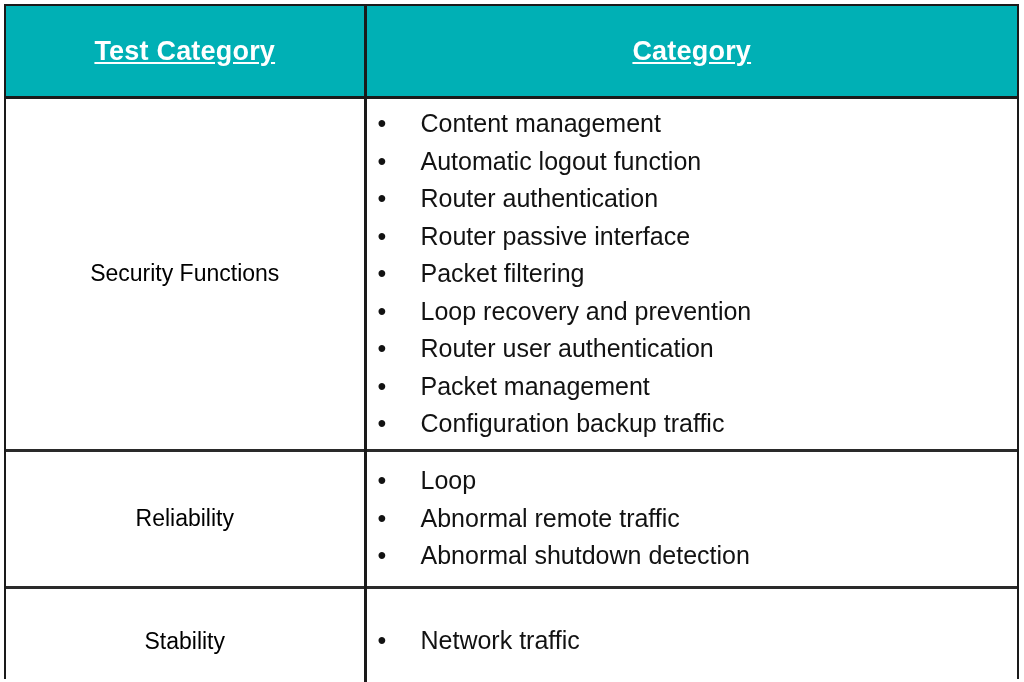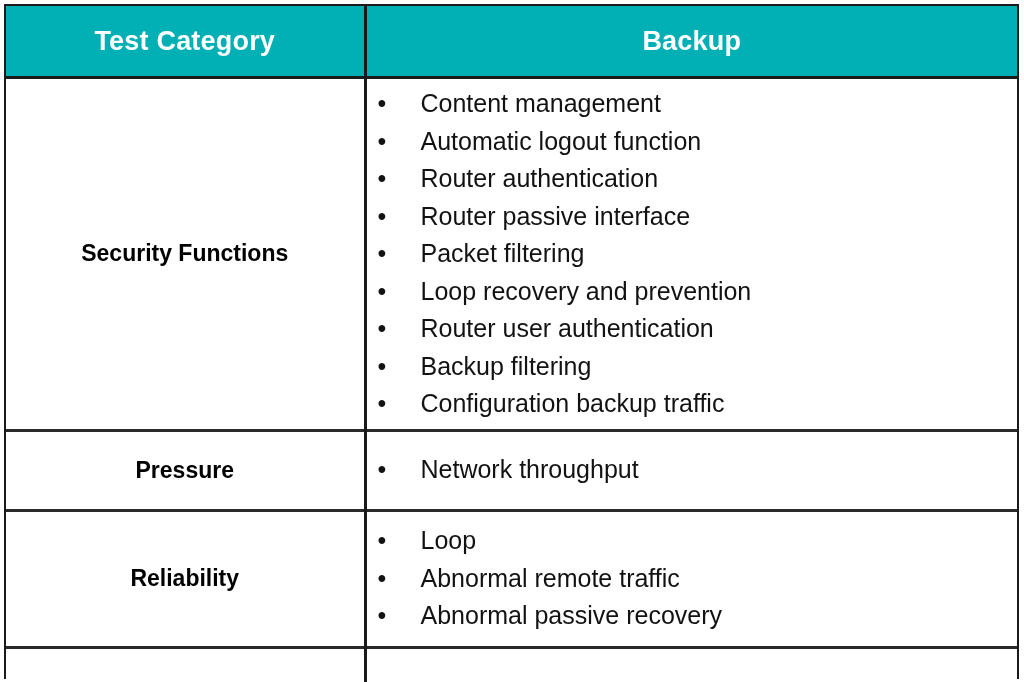--- a/index.html
+++ b/index.html
@@ -38,42 +38,43 @@
   
   thead th {
     background: #00b0b5;
     color: #ffffff;
     font-size: 27px;
     font-weight: bold;
     letter-spacing: 0.2px;
     text-align: center;
     vertical-align: middle;
     height: 58px;
-    padding: 6px;
+    padding: 16px;
     border-bottom: 3px solid #1a1a1a;
+    text-decoration: underline;
   }
   thead th.th-category {
     border-right: 3px solid #1a1a1a;
   }
 
   
   tbody td {
     border-top: 3px solid #2a2a2a;
     padding: 0;
     background: #ffffff;
   }
   tbody tr:first-child td {
     border-top: none;
   }
 
   td.cat-cell {
     text-align: center;
     vertical-align: middle;
     font-size: 23px;
-    font-weight: bold;
+    font-weight: normal;
     color: #000000;
     border-right: 3px solid #1a1a1a;
     padding: 0 8px;
   }
 
   td.content-cell {
     vertical-align: middle;
     padding: 6px 0 6px 0;
   }
 
@@ -110,58 +111,50 @@
 
 <div class="table-wrap">
   <table class="test-table">
     <colgroup>
       <col class="col-category">
       <col class="col-content">
     </colgroup>
     <thead>
       <tr>
         <th class="th-category">Test Category</th>
-        <th class="th-content">Backup</th>
+        <th class="th-content">Category</th>
       </tr>
     </thead>
     <tbody>
 
       <tr class="row-security">
         <td class="cat-cell">Security Functions</td>
         <td class="content-cell">
           <ul class="bullets">
             <li><span class="bullet-dot">•</span><span>Content management</span></li>
             <li><span class="bullet-dot">•</span><span>Automatic logout function</span></li>
             <li><span class="bullet-dot">•</span><span>Router authentication</span></li>
             <li><span class="bullet-dot">•</span><span>Router passive interface</span></li>
             <li><span class="bullet-dot">•</span><span>Packet filtering</span></li>
             <li><span class="bullet-dot">•</span><span>Loop recovery and prevention</span></li>
             <li><span class="bullet-dot">•</span><span>Router user authentication</span></li>
-            <li><span class="bullet-dot">•</span><span>Backup filtering</span></li>
+            <li><span class="bullet-dot">•</span><span>Packet management</span></li>
             <li><span class="bullet-dot">•</span><span>Configuration backup traffic</span></li>
           </ul>
         </td>
       </tr>
 
-      <tr class="row-pressure">
-        <td class="cat-cell">Pressure</td>
-        <td class="content-cell">
-          <ul class="bullets">
-            <li><span class="bullet-dot">•</span><span>Network throughput</span></li>
-          </ul>
-        </td>
-      </tr>
 
       <tr class="row-reliability">
         <td class="cat-cell">Reliability</td>
         <td class="content-cell">
           <ul class="bullets">
             <li><span class="bullet-dot">•</span><span>Loop</span></li>
             <li><span class="bullet-dot">•</span><span>Abnormal remote traffic</span></li>
-            <li><span class="bullet-dot">•</span><span>Abnormal passive recovery</span></li>
+            <li><span class="bullet-dot">•</span><span>Abnormal shutdown detection</span></li>
           </ul>
         </td>
       </tr>
 
       <tr class="row-stability">
         <td class="cat-cell">Stability</td>
         <td class="content-cell">
           <ul class="bullets">
             <li><span class="bullet-dot">•</span><span>Network traffic</span></li>
           </ul>

